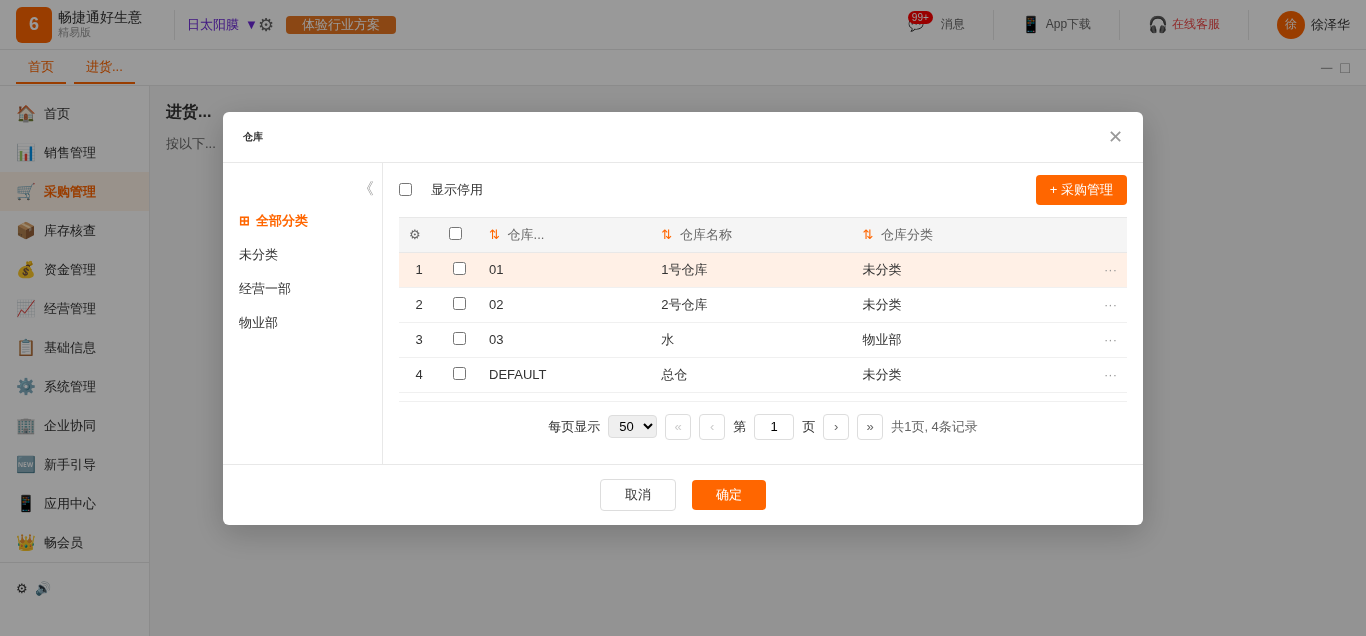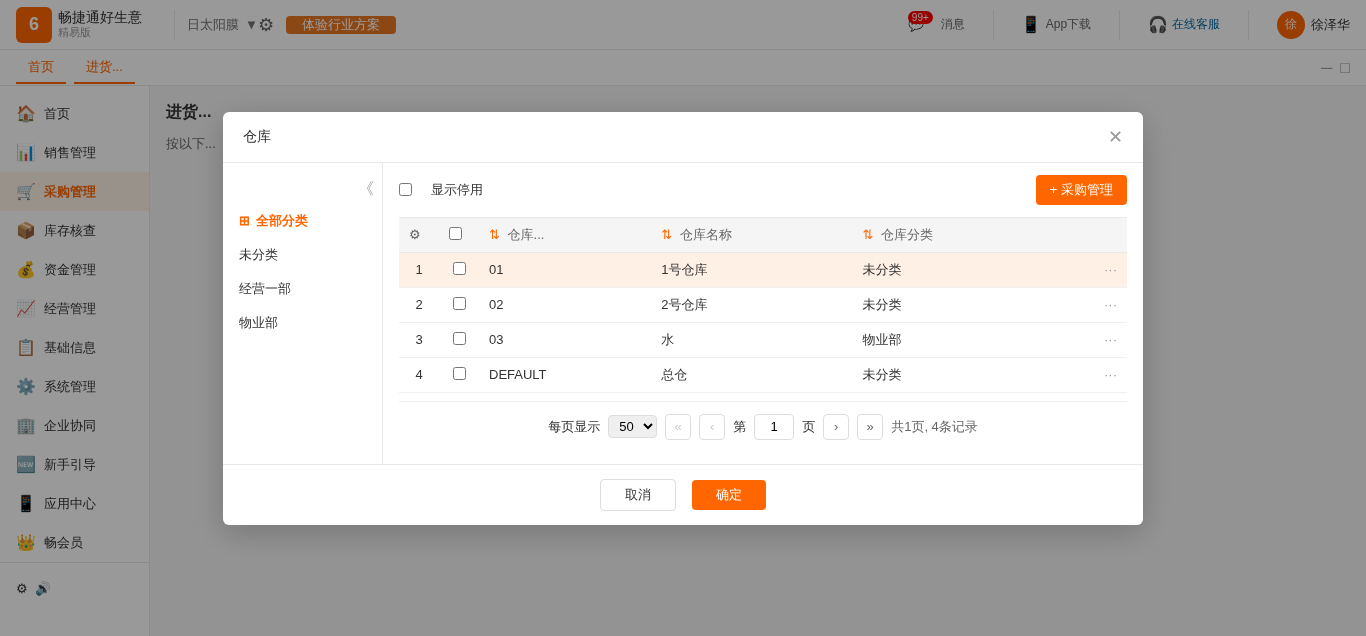--- a/index.html
+++ b/index.html
@@ -27,21 +27,21 @@
       background: #f60;
       border-radius: 6px;
       display: flex; align-items: center; justify-content: center;
       color: white; font-weight: bold; font-size: 18px;
     }
     .logo-text { font-size: 14px; color: #333; line-height: 1.2; }
     .logo-sub { font-size: 11px; color: #999; }
     .header-divider { width: 1px; height: 30px; background: #e8e8e8; margin: 0 12px; }
     .store-selector {
       display: flex; align-items: center; gap: 6px;
-      font-size: 13px; color: #737373; cursor: pointer;
+      font-size: 13px; color: #6d28d9; cursor: pointer;
     }
     .header-center { flex: 1; display: flex; align-items: center; gap: 12px; }
     .btn-trial {
       background: #e87722; color: white; border: none;
       padding: 0 16px; border-radius: 4px; font-size: 13px; cursor: pointer;
     }
     .header-right { display: flex; align-items: center; gap: 16px; }
     .notif-badge { position: relative; }
     .badge-count {
       position: absolute; top: -6px; right: -8px;
@@ -109,21 +109,21 @@
       max-height: 580px;
       display: flex;
       flex-direction: column;
       box-shadow: 0 8px 32px rgba(0,0,0,0.2);
     }
     .dialog-header {
       display: flex; align-items: center; justify-content: space-between;
       padding: 14px 20px;
       border-bottom: 1px solid #e8e8e8;
     }
-    .dialog-title { font-size: 14px; font-weight: normal; color: #333; }
+    .dialog-title { font-size: 10px; font-weight: bold; color: #333; }
     .dialog-close { font-size: 18px; color: #999; cursor: pointer; background: none; border: none; }
     .dialog-body { display: flex; flex: 1; overflow: hidden; }
 
     
     .dialog-sidebar {
       width: 160px;
       border-right: 1px solid #e8e8e8;
       padding: 12px 0;
       flex-shrink: 0;
     }
@@ -255,21 +255,21 @@
     </div>
     <span style="font-size:12px; color:#666;">消息</span>
     <div class="header-divider"></div>
     <div style="display:flex;align-items:center;gap:4px;cursor:pointer;">
       <span style="font-size:16px;">📱</span>
       <span style="font-size:12px;color:#666;">App下载</span>
     </div>
     <div class="header-divider"></div>
     <div style="display:flex;align-items:center;gap:4px;cursor:pointer;">
       <span style="font-size:16px;">🎧</span>
-      <span style="font-size:12px;color:#0369a1;">在线客服</span>
+      <span style="font-size:12px;color:#ef4444;">在线客服</span>
     </div>
     <div class="header-divider"></div>
     <div class="header-user">
       <div class="user-avatar">徐</div>
       <span>徐泽华</span>
     </div>
   </div>
 </div>
 
 <div class="nav-bar">

